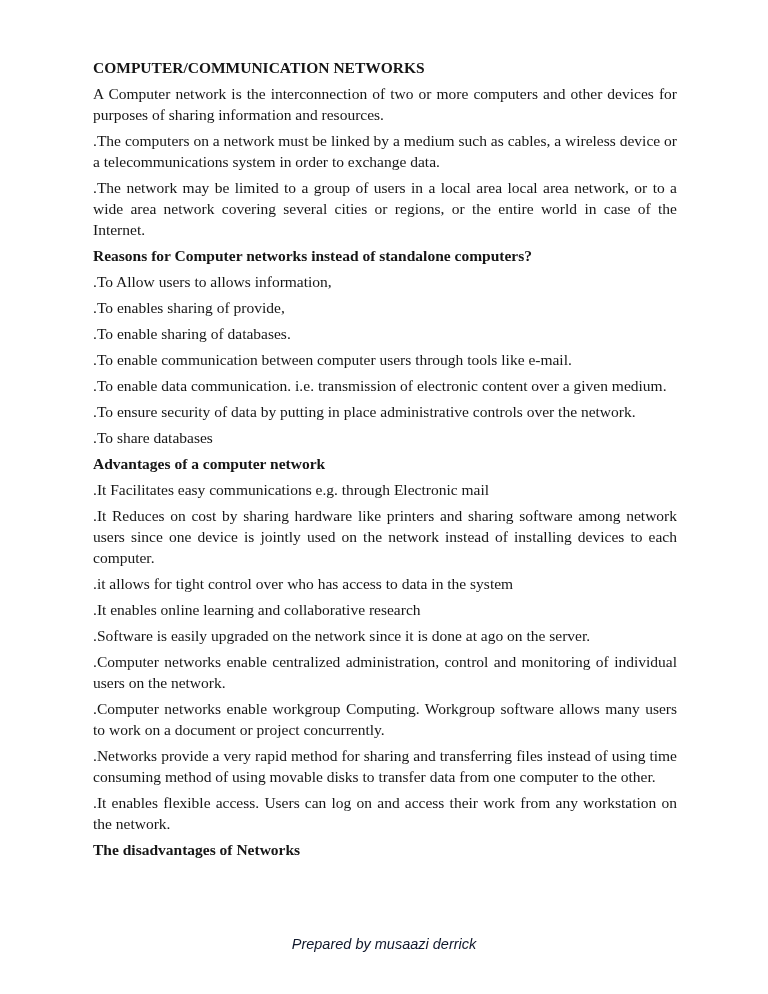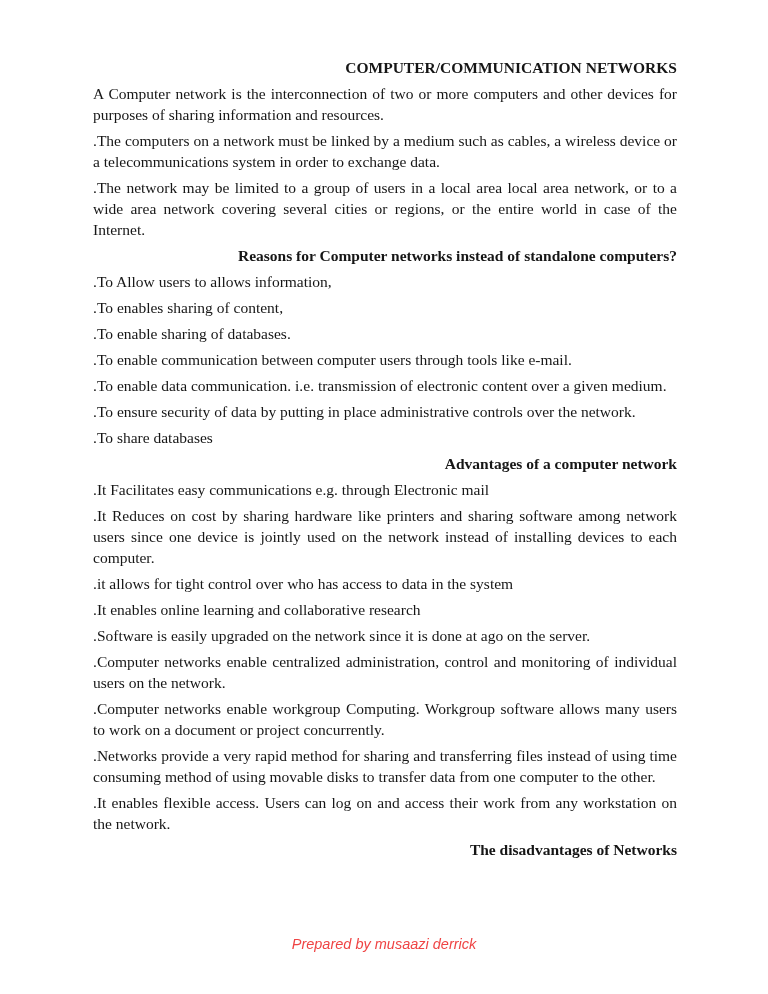--- a/index.html
+++ b/index.html
@@ -27,48 +27,48 @@
     font-size: 15.5px;
     line-height: 21px;
     text-align: justify;
     font-weight: normal;
   }
   .content h2.heading {
     margin: 0 0 5px 0;
     font-size: 15.5px;
     line-height: 21px;
     font-weight: bold;
-    text-align: right;
+    text-align: left;
   }
   .footer {
     position: absolute;
     top: 936px;
     left: 0;
     width: 100%;
     text-align: center;
     font-family: "Liberation Sans", sans-serif;
     font-style: italic;
     font-weight: 500;
     font-size: 14.5px;
-    color: #ef4444;
+    color: #0f172a;
   }
 </style>
 </head>
 <body>
 
 <div class="page">
   <div class="content">
 
   <h2 class="heading">COMPUTER/COMMUNICATION NETWORKS</h2>
       <p class="paragraph">A Computer network is the interconnection of two or more computers and other devices for purposes of sharing information and resources.</p>
       <p class="paragraph">.The computers on a network must be linked by a medium such as cables, a wireless device or a telecommunications system in order to exchange data.</p>
       <p class="paragraph">.The network may be limited to a group of users in a local area local area network, or to a wide area network covering several cities or regions, or the entire world in case of the Internet.</p>
       <h2 class="heading">Reasons for Computer networks instead of standalone computers?</h2>
       <p class="paragraph">.To Allow users to allows information,</p>
-      <p class="paragraph">.To enables sharing of content,</p>
+      <p class="paragraph">.To enables sharing of provide,</p>
       <p class="paragraph">.To enable sharing of databases.</p>
       <p class="paragraph">.To enable communication between computer users through tools like e-mail.</p>
       <p class="paragraph">.To enable data communication. i.e. transmission of electronic content over a given medium.</p>
       <p class="paragraph">.To ensure security of data by putting in place administrative controls over the network.</p>
       <p class="paragraph">.To share databases</p>
       <h2 class="heading">Advantages of a computer network</h2>
       <p class="paragraph">.It Facilitates easy communications e.g. through Electronic mail</p>
       <p class="paragraph">.It Reduces on cost by sharing hardware like printers and sharing software among network users since one device is jointly used on the network instead of installing devices to each computer.</p>
       <p class="paragraph">.it allows for tight control over who has access to data in the system</p>
       <p class="paragraph">.It enables online learning and collaborative research</p>

